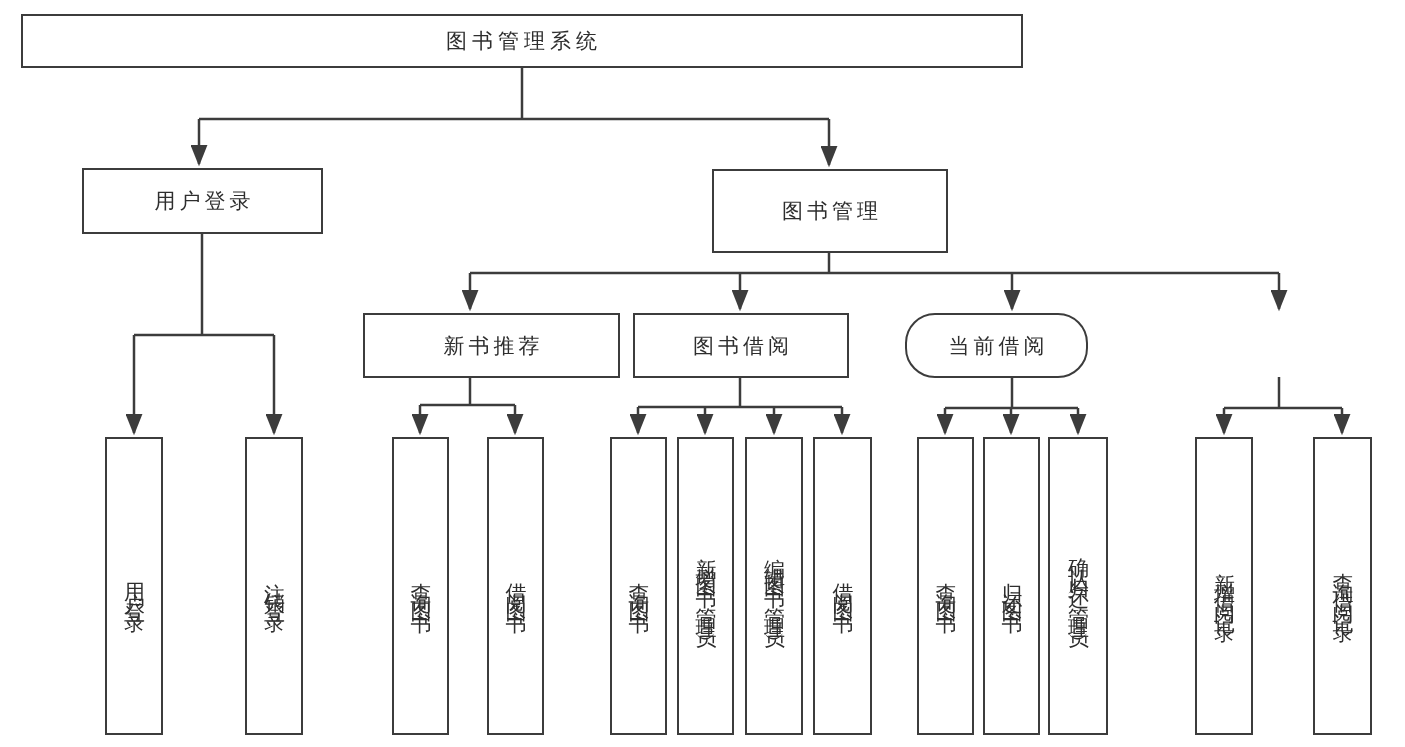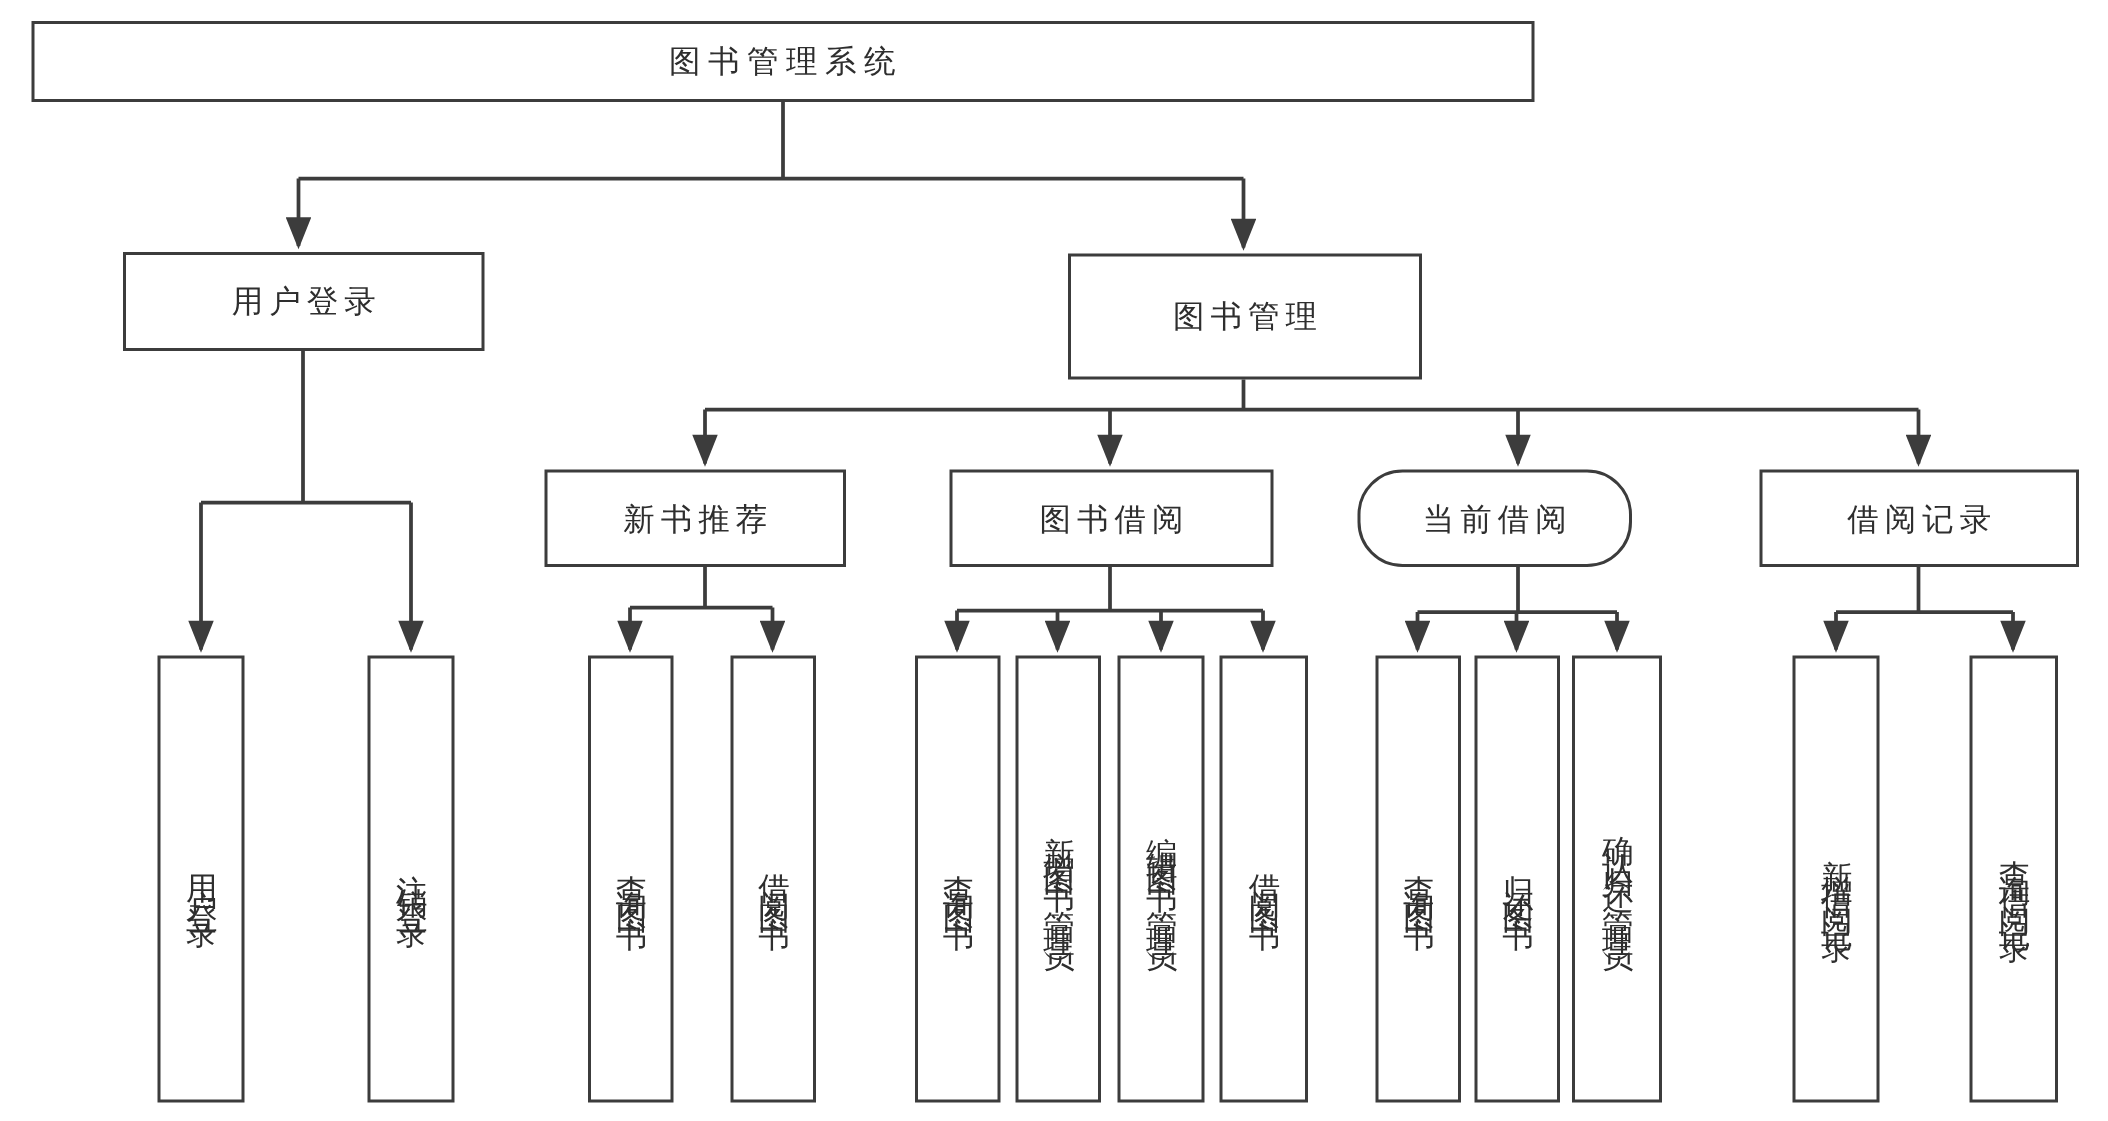--- a/index.html
+++ b/index.html
@@ -131,31 +131,28 @@
     <span>图书管理系统</span>
   </div>
 
   <div class="node hbox" style="left:82px; top:168px; width:241px; height:66px;">
     <span>用户登录</span>
   </div>
   <div class="node hbox" style="left:712px; top:169px; width:236px; height:84px;">
     <span>图书管理</span>
   </div>
 
-  <div class="node hbox" style="left:363px; top:313px; width:201px; height:65px;">
+  <div class="node hbox" style="left:363px; top:313px; width:257px; height:65px;">
     <span>新书推荐</span>
   </div>
   <div class="node hbox" style="left:633px; top:313px; width:216px; height:65px;">
     <span>图书借阅</span>
   </div>
   <div class="node hbox" style="left:905px; top:313px; width:183px; height:65px;border-radius:30px;">
     <span>当前借阅</span>
-  </div>
-  <div class="node hbox" style="left:1173px; top:313px; width:213px; height:65px;">
-    <span>借阅记录</span>
   </div>
 
   <div class="node vbox" style="left:105px; top:437px; width:58px; height:298px;">
     <span>用户登录</span>
   </div>
   <div class="node vbox" style="left:245px; top:437px; width:58px; height:298px;">
     <span>注销登录</span>
   </div>
 
   <div class="node vbox" style="left:392px; top:437px; width:57px; height:298px;">

